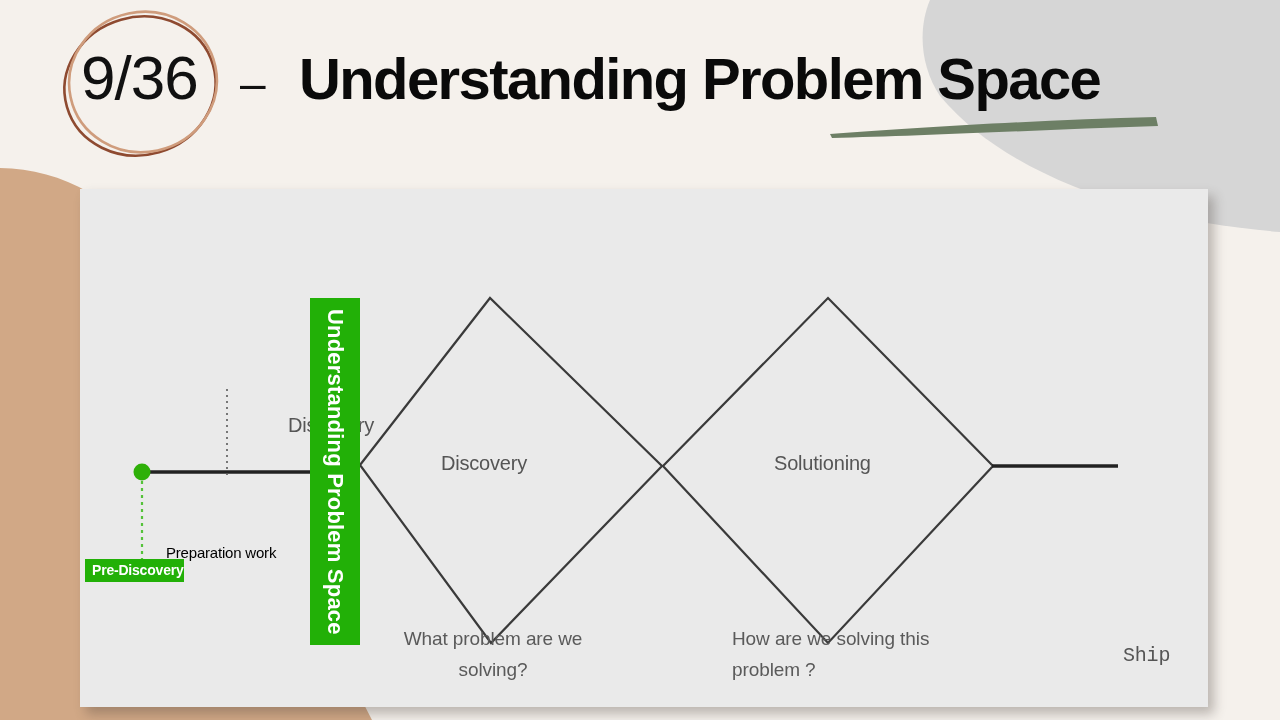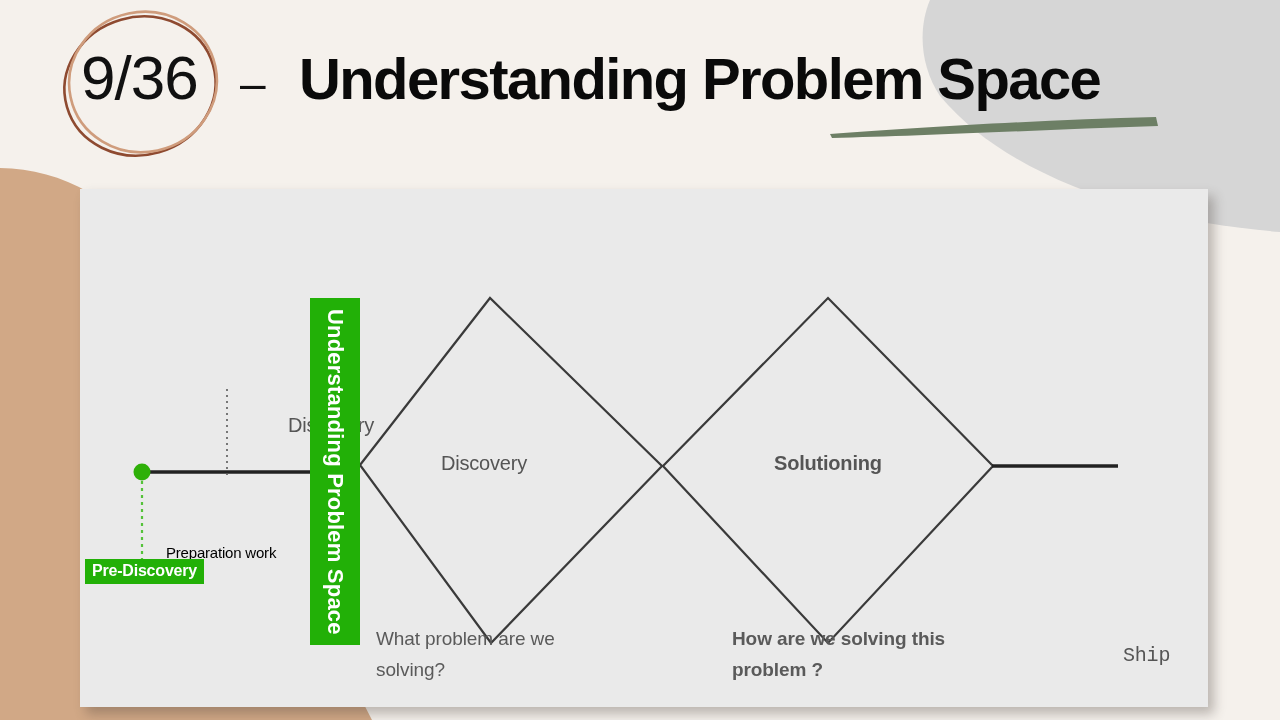--- a/index.html
+++ b/index.html
@@ -44,47 +44,47 @@
     box-shadow:6px 7px 11px rgba(70,60,55,0.33);
   }
   .diagram{position:absolute;left:0;top:0;width:1128px;height:518px;}
 
   .lbl{
     position:absolute;color:#555555;font-size:19px;white-space:nowrap;
     letter-spacing:-0.2px;
   }
   .lbl-discovery-top{left:208px;top:225px;font-size:20px;}
   .lbl-discovery-diamond{left:361px;top:263px;font-size:20px;}
-  .lbl-solutioning{left:694px;top:263px;font-size:20px;font-weight:bold;}
+  .lbl-solutioning{left:694px;top:263px;font-size:20px;}
   .lbl-prep{left:86px;top:355px;font-size:15px;color:#000000;}
   .lbl-ship{left:1043px;top:455px;font-size:20px;font-family:Liberation Mono, monospace;}
 
   .q{
     position:absolute;color:#5a5a5a;font-size:19px;line-height:1.65;
     letter-spacing:-0.1px;
   }
-  .q1{left:296px;top:434px;width:200px;}
-  .q2{left:652px;top:434px;width:230px;font-weight:bold;}
+  .q1{left:313px;top:434px;width:200px;text-align:center;}
+  .q2{left:652px;top:434px;width:230px;}
 
   .green-bar{
     position:absolute;left:230px;top:109px;width:50px;height:347px;
     background:#22b007;
     display:flex;align-items:center;justify-content:center;
   }
   .green-bar span{
     writing-mode:vertical-rl;
     color:#ffffff;font-size:22px;font-weight:bold;letter-spacing:0.2px;
     white-space:nowrap;
   }
 
   .pre-disc{
     position:absolute;left:5px;top:370px;
     background:#22b007;color:#ffffff;
-    font-size:16px;font-weight:bold;
-    padding:3px 7px 4px 7px;
+    font-size:14px;font-weight:bold;
+    padding:3px 0 4px 7px;
     white-space:nowrap;letter-spacing:-0.2px;
   }
 </style>
 </head>
 <body>
 
 <div class="stage">
 
   <svg class="bg-svg" viewBox="0 0 1280 720">
     <path d="M 930 0 L 1280 0 L 1280 232 C 1150 222 1010 180 940 96 C 920 66 918 28 930 0 Z" fill="#d6d6d6"></path>

